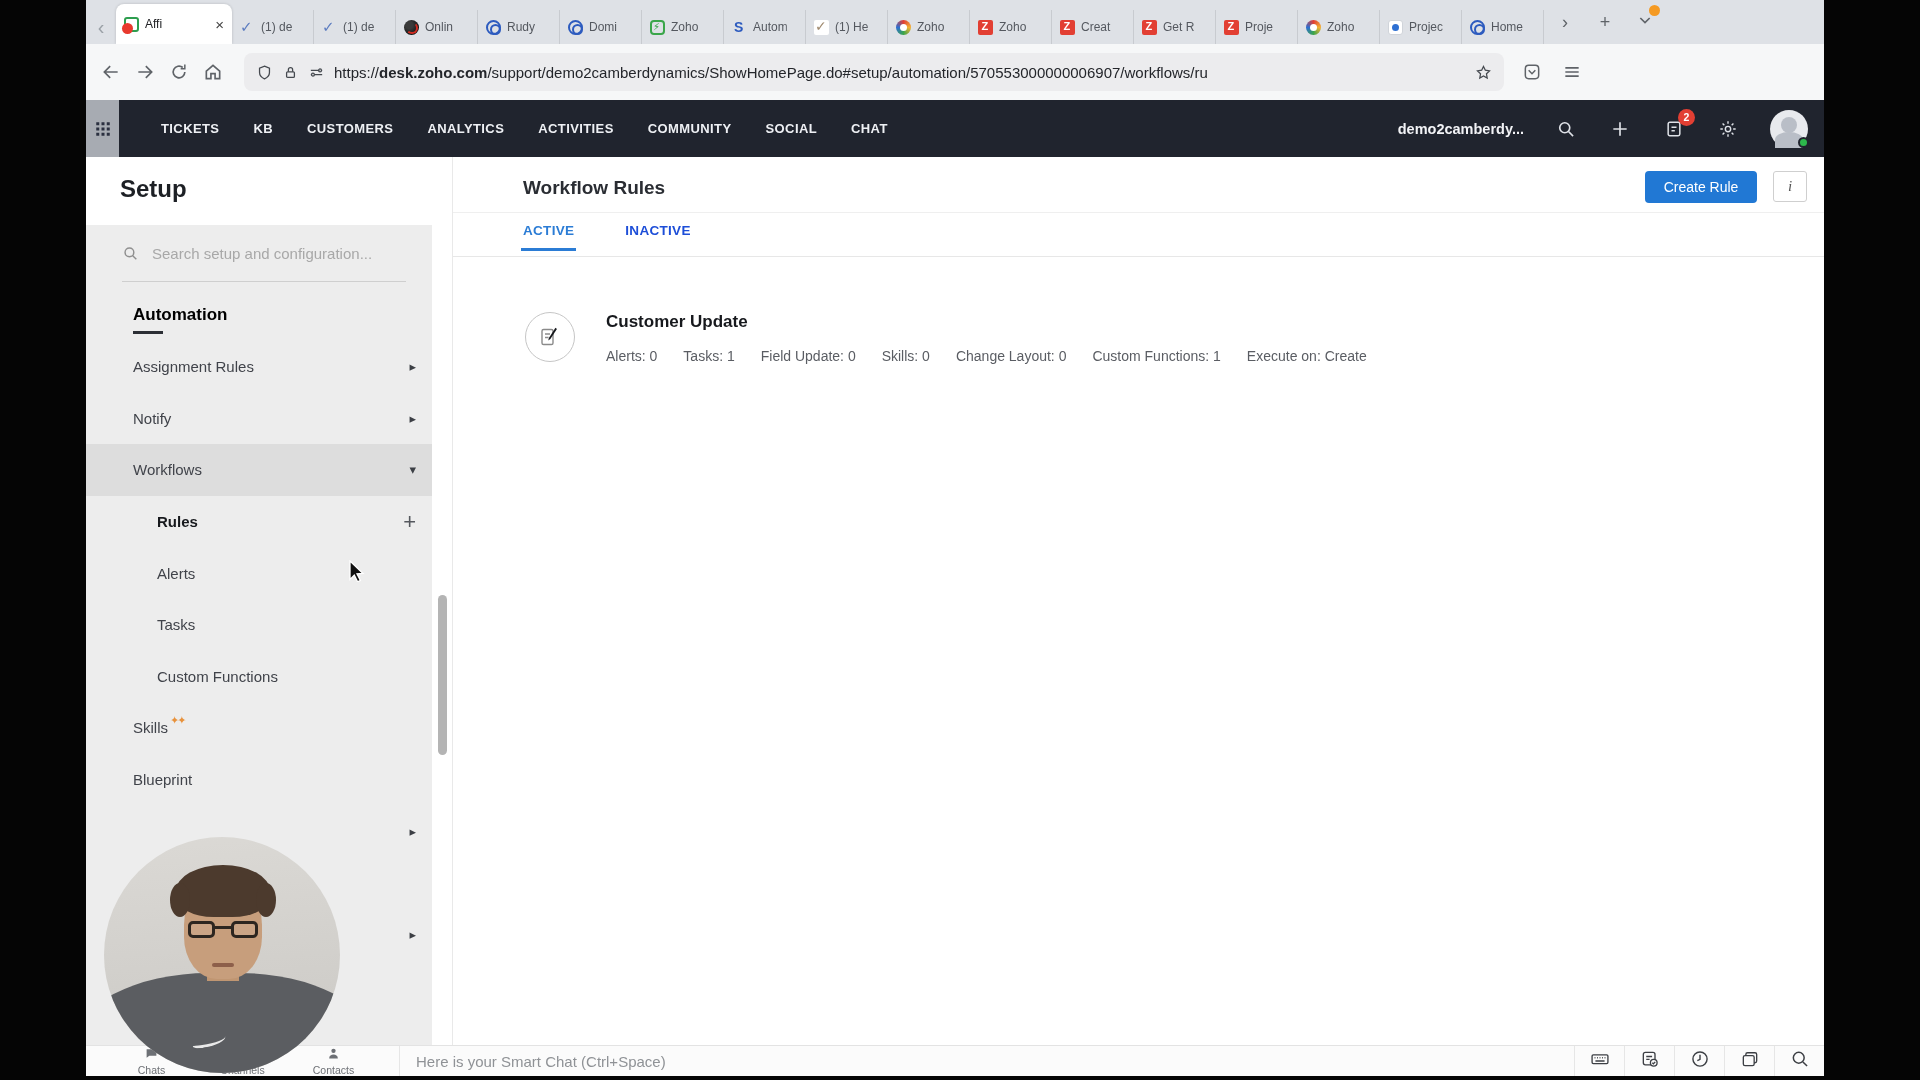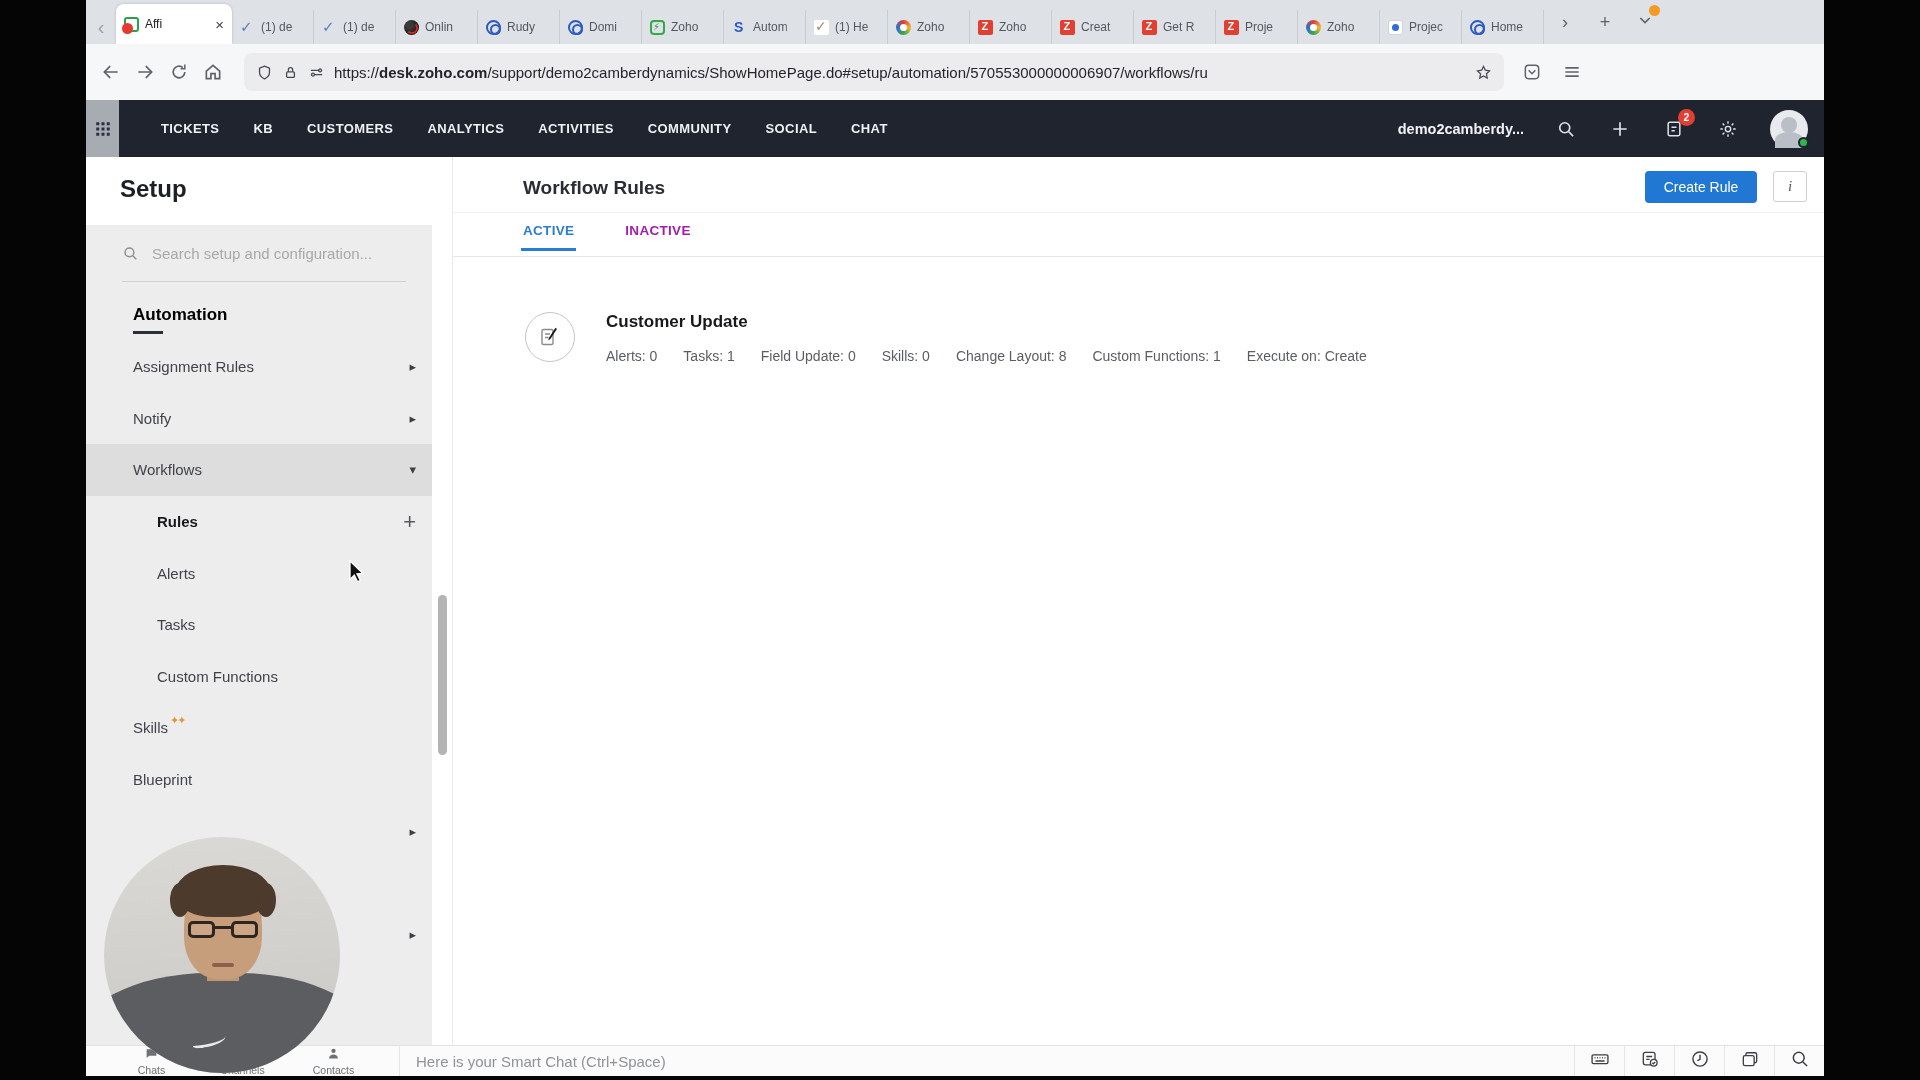--- a/index.html
+++ b/index.html
@@ -93,21 +93,21 @@
   .side-scrollbar { position:absolute; left:352px; top:595px; width:9px; height:160px; border-radius:5px; background:#b4b4b4; }
   .side-divider { position:absolute; left:366px; top:157px; width:1px; height:888px; background:#e9e9e9; }
 
   
   .main { position:absolute; left:367px; top:157px; width:1371px; height:888px; background:#fff; }
   .main-title { position:absolute; left:70px; top:20px; font-size:19px; font-weight:bold; color:#2a2d33; }
   .create-btn { position:absolute; right:67px; top:14px; width:112px; height:32px; background:#2178d4; color:#fff; font-size:14px; border:none; border-radius:4px; font-family:inherit; }
   .info-btn { position:absolute; right:17px; top:14px; width:34px; height:31px; background:#fff; border:1px solid #cfcfcf; border-radius:3px; color:#555; font-size:15px; font-family:"Liberation Serif","DejaVu Serif",serif; font-style:italic; }
   .head-line { position:absolute; left:0; top:55px; width:100%; height:1px; background:#efefef; }
   .rule-tabs { position:absolute; left:70px; top:66px; display:flex; gap:51px; }
-  .rtab { font-size:13.5px; font-weight:bold; letter-spacing:.3px; color:#a21caf; padding-bottom:13px; position:relative; }
+  .rtab { font-size:13.5px; font-weight:bold; letter-spacing:.3px; color:#1d4ed8; padding-bottom:13px; position:relative; }
   .rtab.active { color:#2b7cd5; }
   .rtab.active::after { content:""; position:absolute; left:-2px; bottom:0; width:calc(100% + 4px); height:3px; background:#2b7cd5; }
   .tabs-line { position:absolute; left:0; top:99px; width:100%; height:1px; background:#e7e7e7; }
   .rule-row { position:absolute; left:72px; top:155px; display:flex; }
   .rule-ico { width:50px; height:50px; border-radius:50%; border:1px solid #c6c6c6; display:flex; align-items:center; justify-content:center; }
   .rule-ico svg { width:26px; height:26px; }
   .rule-body { margin-left:31px; }
   .rule-name { font-size:17px; font-weight:bold; color:#17191d; }
   .rule-stats { display:flex; gap:26px; margin-top:16px; font-size:14px; color:#5a5d63; white-space:nowrap; }
 
@@ -435,21 +435,21 @@
             <path d="M20.5 3.5L12.5 16l-.8 3 2.6-1.6 8-12.4z" fill="#16181c" transform="scale(0.82) translate(2,1)"></path>
           </svg>
         </div>
         <div class="rule-body">
           <div class="rule-name">Customer Update</div>
           <div class="rule-stats" id="rulestats">
               <span>Alerts: 0</span>
               <span>Tasks: 1</span>
               <span>Field Update: 0</span>
               <span>Skills: 0</span>
-              <span>Change Layout: 8</span>
+              <span>Change Layout: 0</span>
               <span>Custom Functions: 1</span>
               <span>Execute on: Create</span>
             </div>
         </div>
       </div>
     </div>
 
     <div class="bottombar">
       <div class="bb-left" id="bbleft">
           <div class="bb-item">

